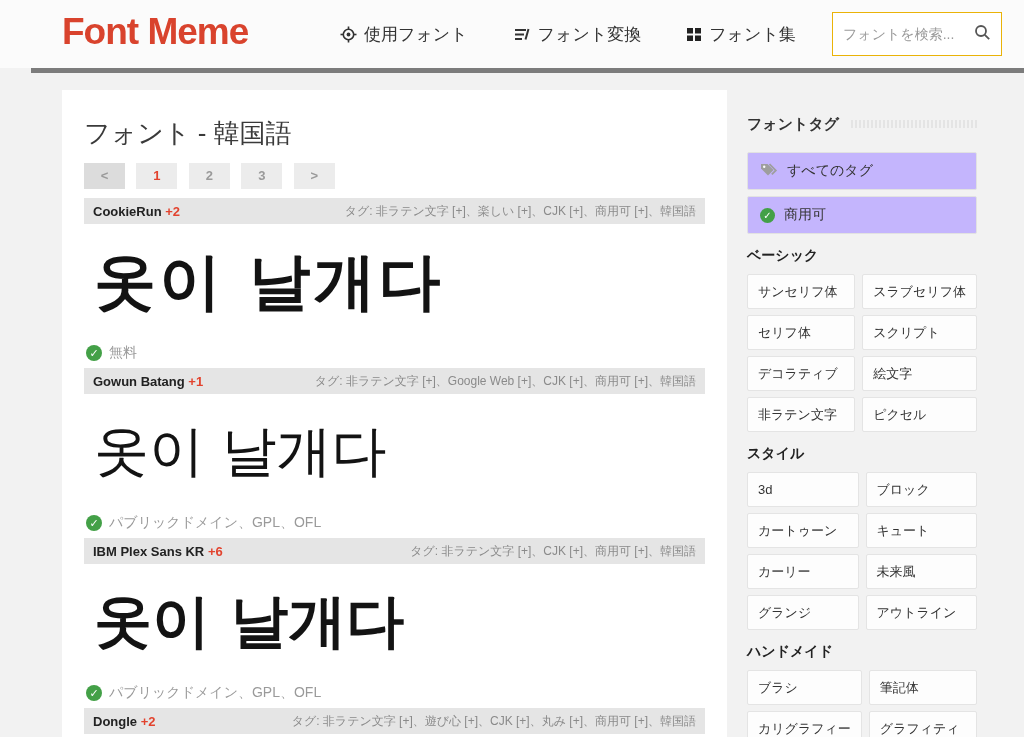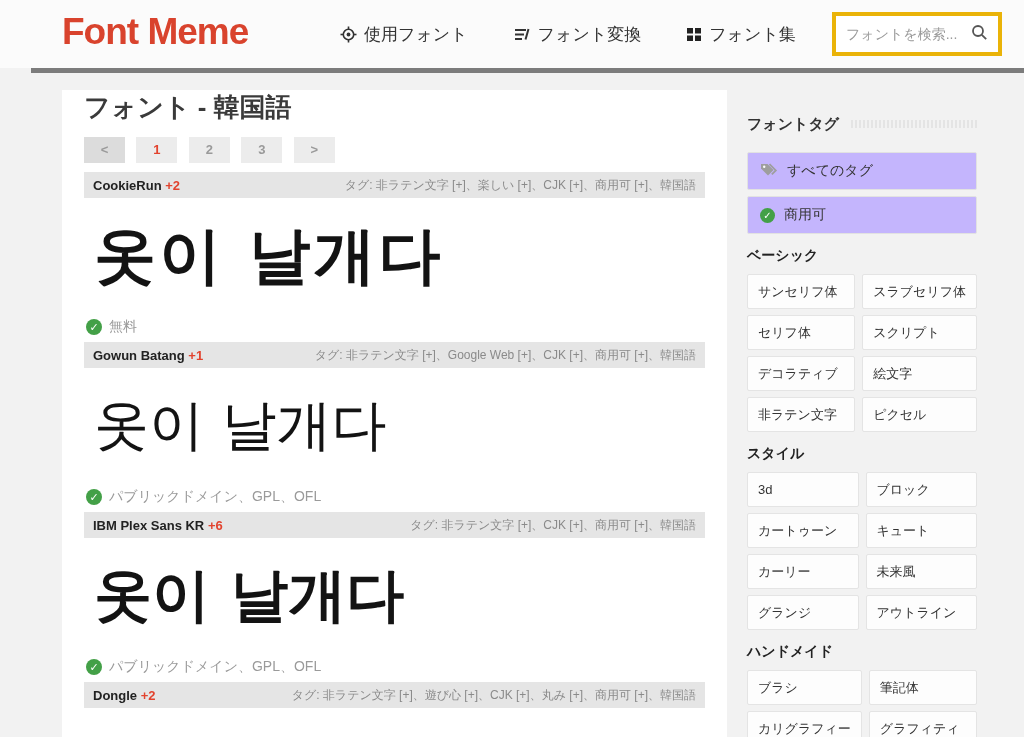--- a/index.html
+++ b/index.html
@@ -17,39 +17,39 @@
     position:absolute; left:62px; top:11px;
     font-size:37px; font-weight:bold; letter-spacing:-1px;
     color:#d9432d; cursor:pointer;
   }
   .nav { position:absolute; left:340px; top:0; height:68px; display:flex; align-items:center; gap:46px; }
   .nav-item { display:flex; align-items:center; gap:7px; font-size:17px; color:#333; cursor:pointer; white-space:nowrap; }
   .nav-item svg { display:block; }
 
   .searchbox {
     position:absolute; right:22px; top:12px; width:170px; height:44px;
-    background:#ffffff; border:4px solid #eab308;
+    background:#ffffff; border:1px solid #eab308;
     display:flex; align-items:center; padding:14px 10px;
   }
   .searchbox input {
     border:none; outline:none; flex:1; min-width:0;
     font-size:14px; color:#333; background:transparent;
     font-family:"Liberation Sans", sans-serif;
   }
   .searchbox input::placeholder { color:#9a9a9a; }
   .search-btn { background:none; border:none; cursor:pointer; display:flex; align-items:center; }
 
   .header-rule { position:absolute; top:68px; left:31px; right:0; height:5px; background:#7c7c7c; }
 
   
   .main {
     position:absolute; left:62px; top:90px; width:665px; height:647px;
     background:#ffffff; padding:0 22px;
   }
-  .page-title { font-size:26px; font-weight:bold; color:#3a3a3a; }
+  .page-title { margin-top:26px; font-size:26px; font-weight:normal; color:#3a3a3a; }
 
   .pagination { margin-top:12px; height:26px; }
   .page-btn {
     display:inline-block; min-width:41px; height:26px; line-height:26px;
     text-align:center; background:#ececec; color:#9a9a9a;
     font-size:13px; font-weight:bold; margin-right:7px; cursor:pointer;
     border:none; font-family:"Liberation Sans", sans-serif;
   }
   .page-btn.prev { background:#dcdcdc; }
   .page-btn.current { color:#e2432e; }

